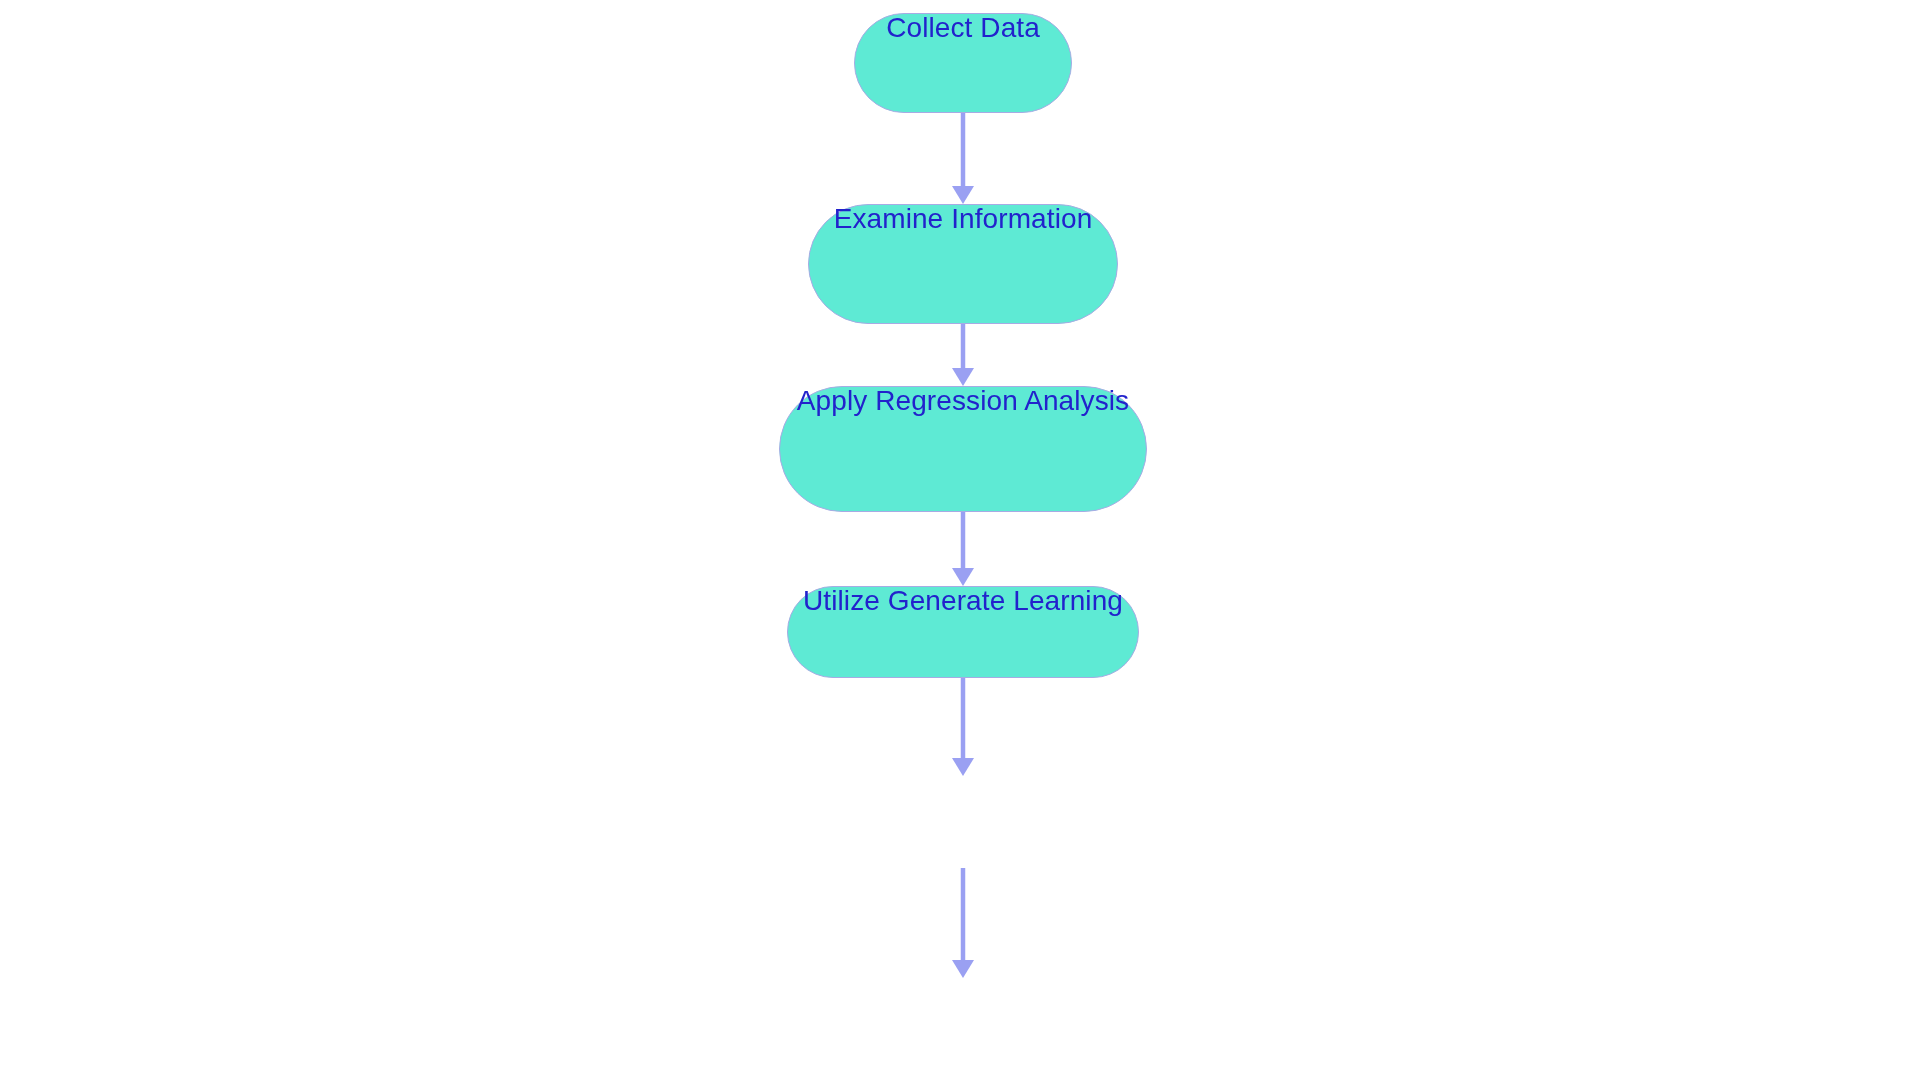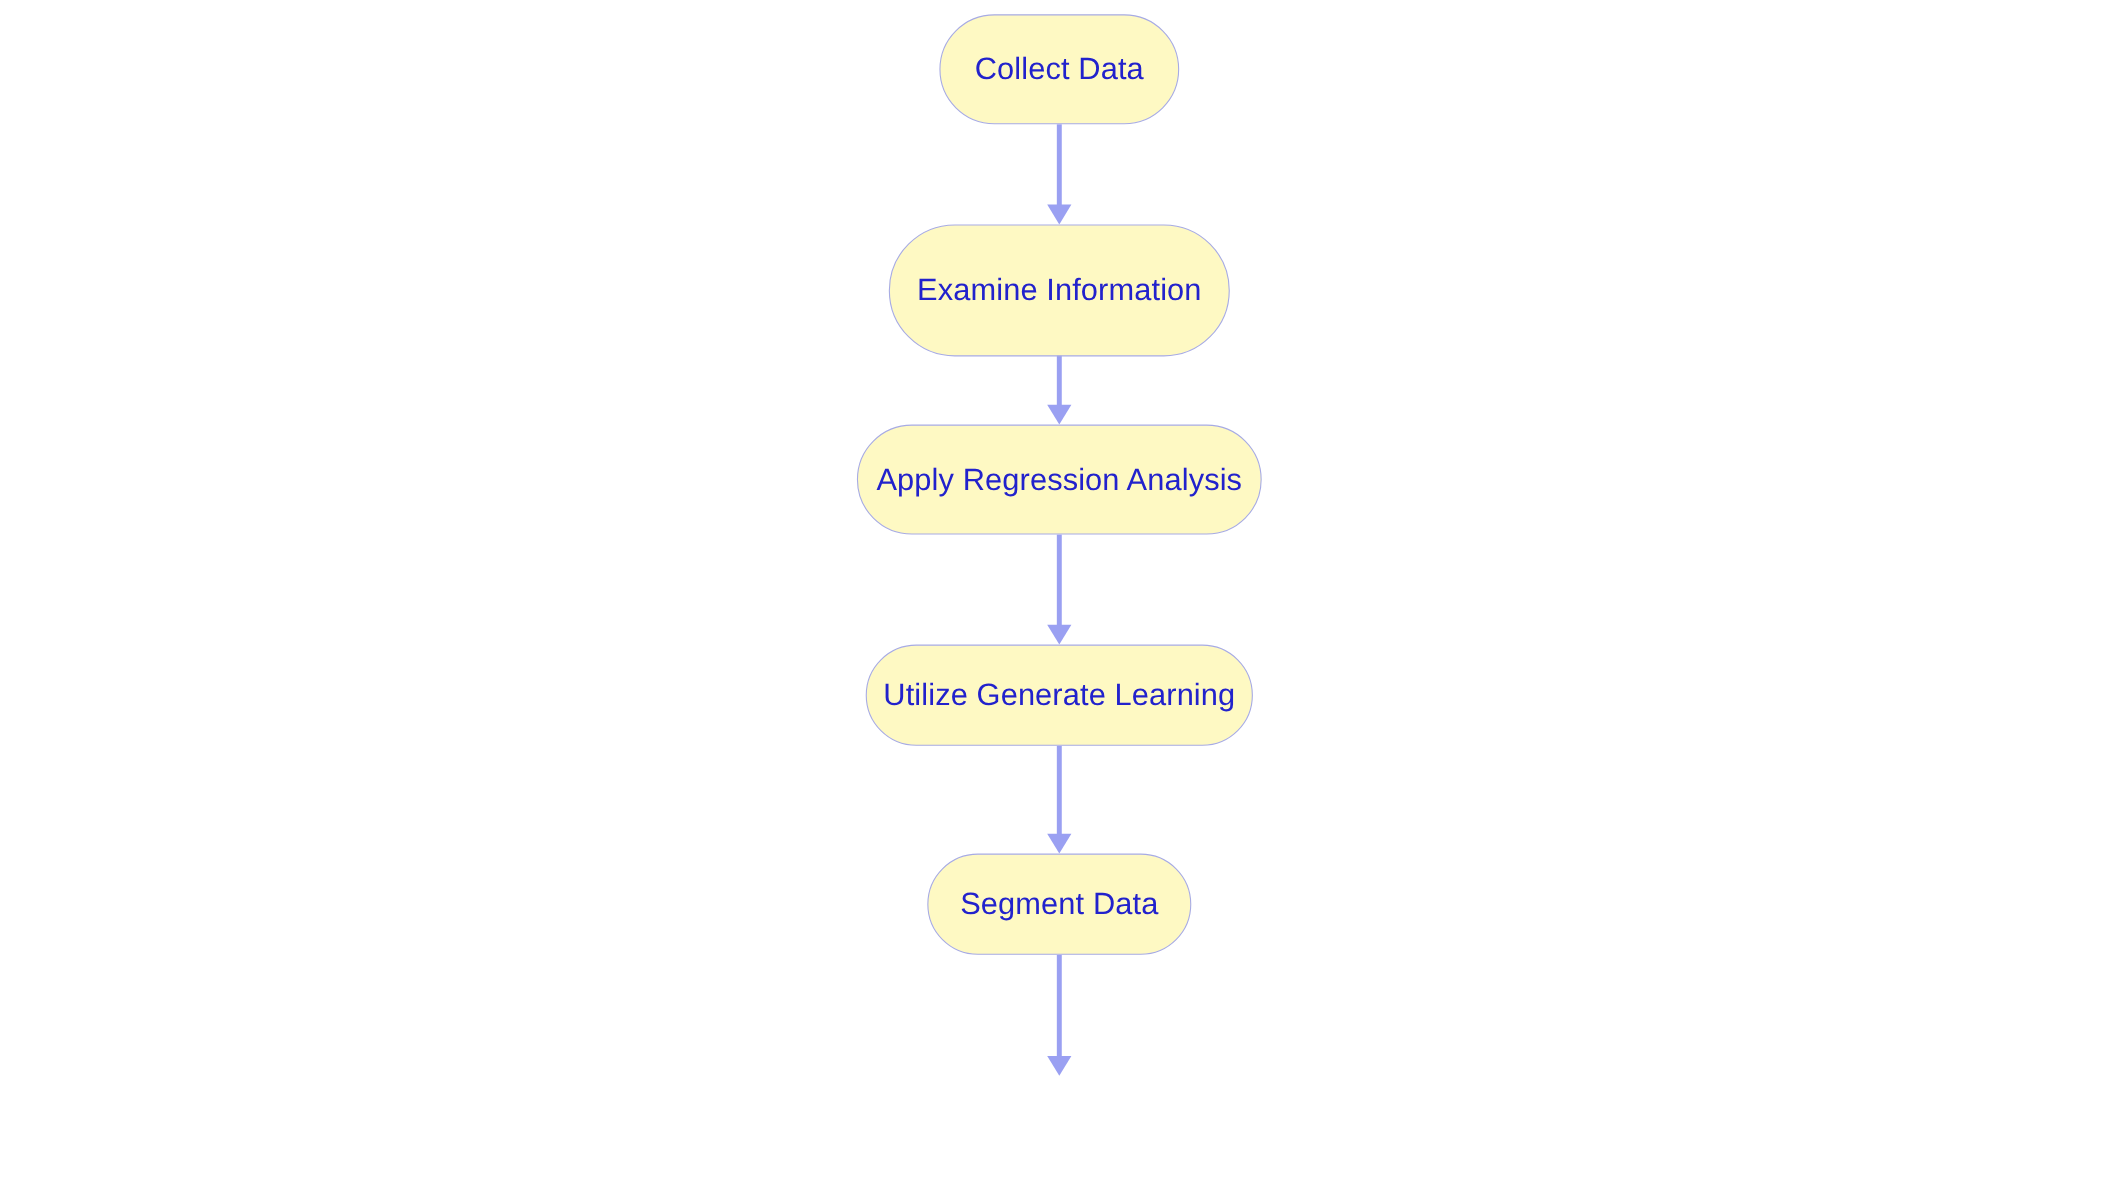--- a/index.html
+++ b/index.html
@@ -19,23 +19,23 @@
     position: relative;
     width: 1920px;
     height: 1083px;
     background: #ffffff;
   }
 
   .flow-node {
     position: absolute;
     box-sizing: border-box;
     display: flex;
-    align-items: center;
+    align-items: flex-start;
     justify-content: center;
-    background: #fef9c3;
+    background: #5eead4;
     border: 1.6px solid #a7abe4;
     border-radius: 999px;
     transform: translateX(-50%);
   }
 
   .flow-node-label {
     font-family: "Liberation Sans", sans-serif;
     font-size: 28px;
     font-weight: 400;
     line-height: 1;
@@ -86,22 +86,19 @@
     <svg class="flow-edge" width="50" height="110" viewBox="0 0 50 110" style="left: 963px; top: 868px;">
       <line class="edge-line" x1="25" y1="0" x2="25" y2="94"></line>
       <polygon class="edge-head" points="14,92 36,92 25,110"></polygon>
     </svg>
     <div class="flow-node" style="left: 963px; top: 13px; width: 218px; height: 100px;">
       <span class="flow-node-label">Collect Data</span>
     </div>
     <div class="flow-node" style="left: 963px; top: 204px; width: 310px; height: 120px;">
       <span class="flow-node-label">Examine Information</span>
     </div>
-    <div class="flow-node" style="left: 963px; top: 386px; width: 368px; height: 100px;">
+    <div class="flow-node" style="left: 963px; top: 386px; width: 368px; height: 126px;">
       <span class="flow-node-label">Apply Regression Analysis</span>
     </div>
     <div class="flow-node" style="left: 963px; top: 586px; width: 352px; height: 92px;">
       <span class="flow-node-label">Utilize Generate Learning</span>
     </div>
-    <div class="flow-node" style="left: 963px; top: 776px; width: 240px; height: 92px;">
-      <span class="flow-node-label">Segment Data</span>
-    </div>
   </div>
 
 </body></html>

